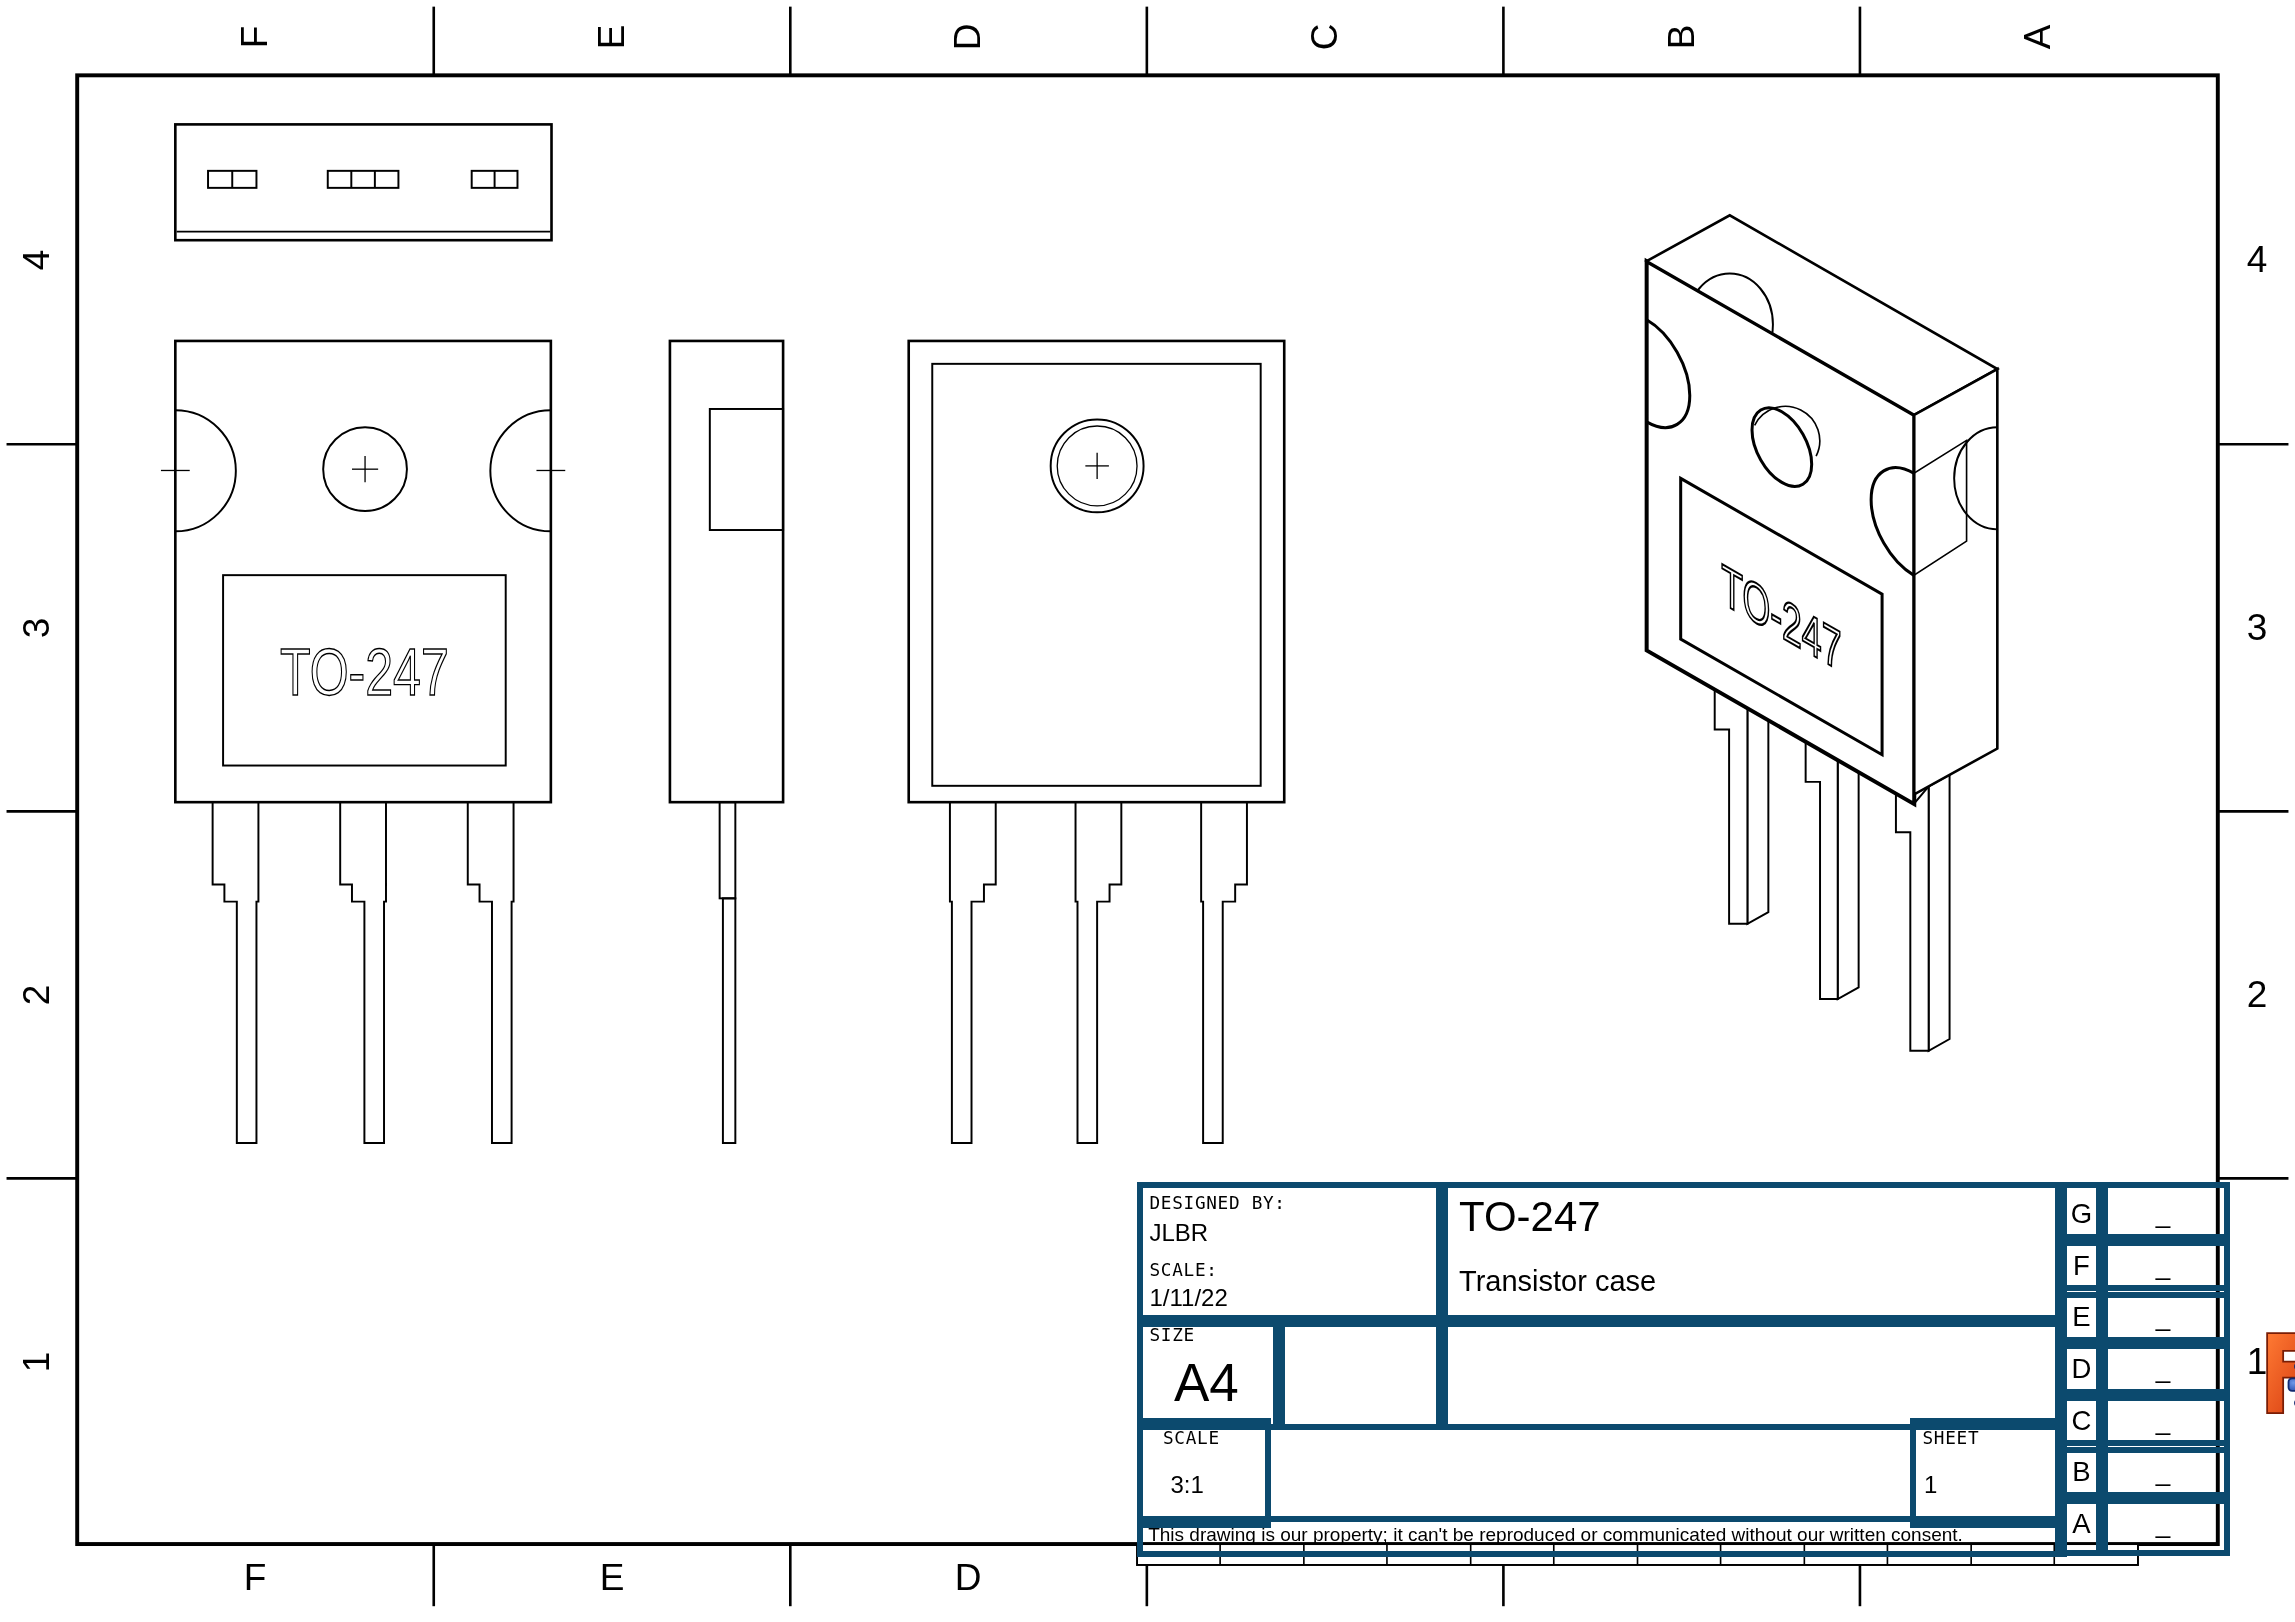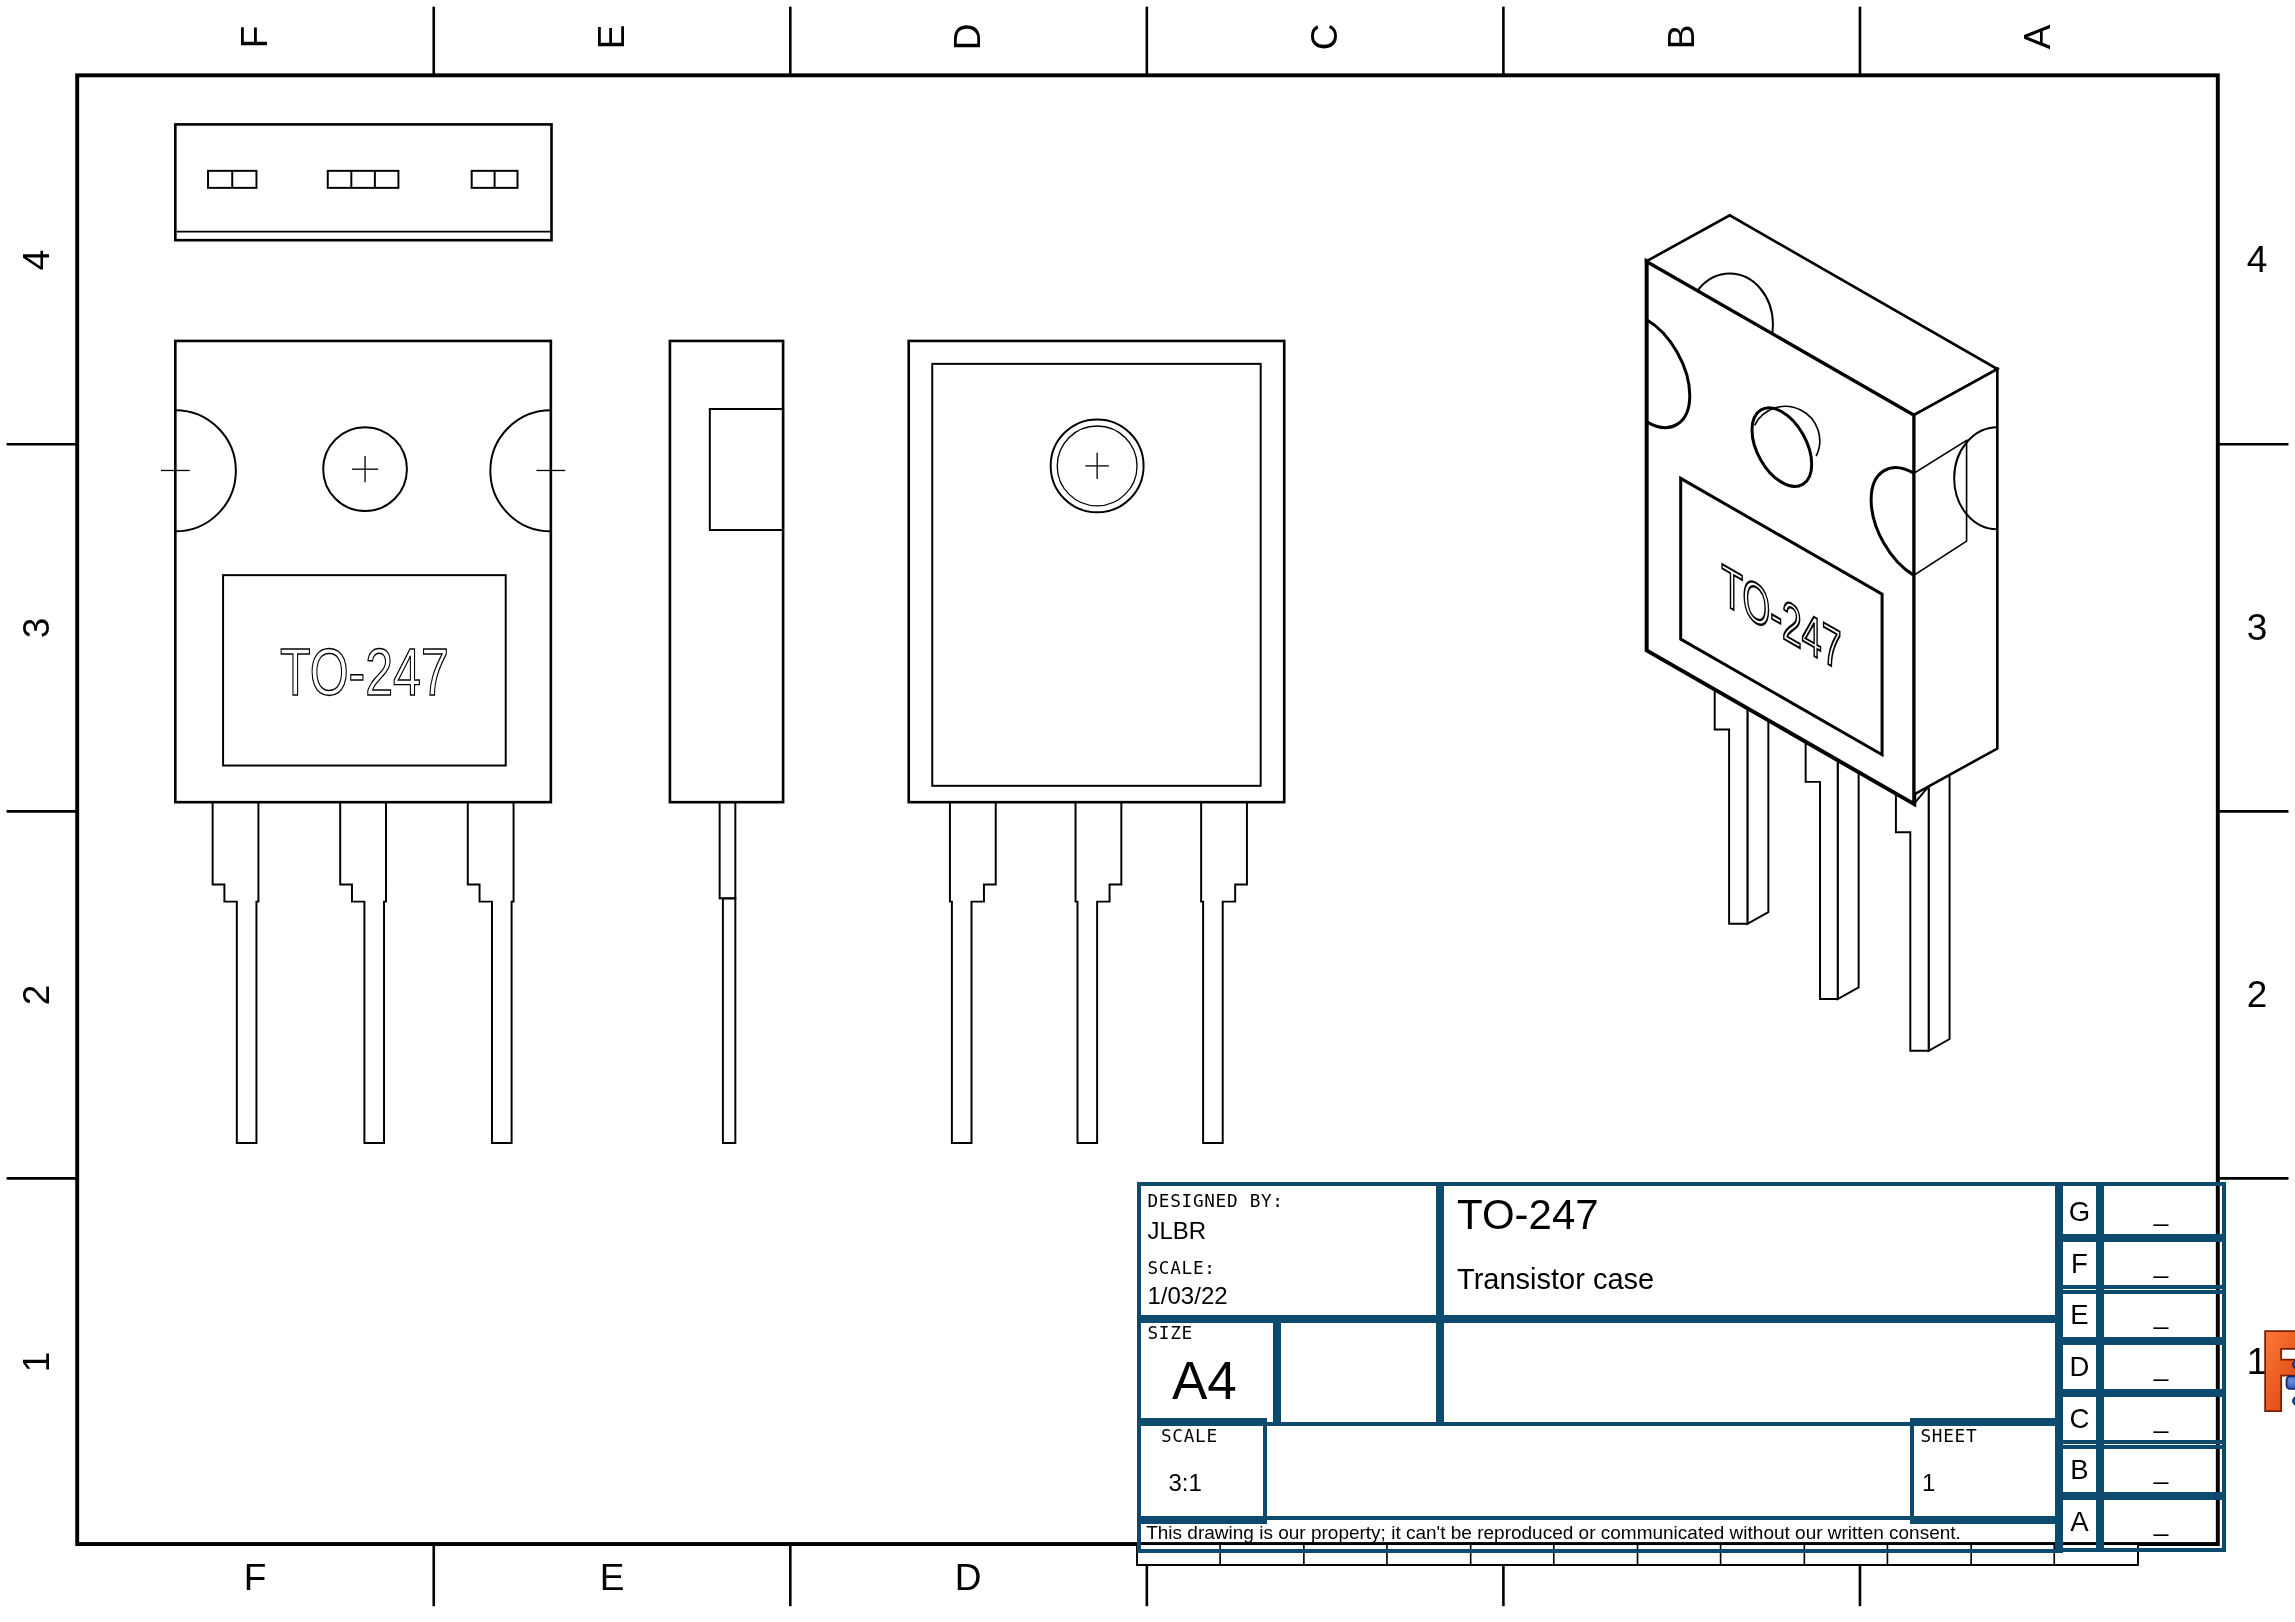--- a/index.html
+++ b/index.html
@@ -6,21 +6,21 @@
   body{width:2295px;height:1622px;position:relative;overflow:hidden;
        font-family:"Liberation Sans",sans-serif;color:#000;}
   .sheet{position:absolute;inset:0;background:#fff;}
   svg{position:absolute;left:0;top:0;}
   
   .zlabel{position:absolute;font-size:37px;color:#000;white-space:nowrap;
           transform:translate(-50%,-50%);}
   .zlabel.rot{transform:translate(-50%,-50%) rotate(-90deg);}
   
   .tb{position:absolute;left:1137px;top:1182px;width:1081px;height:363px;}
-  .cell{position:absolute;border:4px solid #0c4a6e;background:transparent;}
+  .cell{position:absolute;border:6px solid #0c4a6e;background:transparent;}
   .lbl{position:absolute;font-family:"DejaVu Sans Mono",monospace;
        font-size:17.7px;letter-spacing:0.7px;white-space:nowrap;}
   .val-lg{position:absolute;font-size:24px;white-space:nowrap;}
   .val-xl{position:absolute;font-size:53px;white-space:nowrap;}
   .title-main{position:absolute;font-size:42px;white-space:nowrap;}
   .title-sub{position:absolute;font-size:29px;white-space:nowrap;}
   .disc{position:absolute;font-size:19px;white-space:nowrap;}
   .rev-letter{position:absolute;font-size:27.5px;display:flex;align-items:center;justify-content:center;}
   .rev-val{position:absolute;font-size:26px;display:flex;align-items:center;justify-content:center;}
   .logo{position:absolute;left:818px;top:7.9px;width:98px;height:90px;}
@@ -202,21 +202,21 @@
   <div class="zlabel" style="left:2257px;top:628px">3</div>
   <div class="zlabel" style="left:2257px;top:995px">2</div>
   <div class="zlabel" style="left:2257px;top:1362px">1</div>
 
   <div class="tb">
 
     <div class="cell" style="left:0;top:0;width:299px;height:133px">
       <div class="lbl" style="left:6.5px;top:5.2px">DESIGNED BY:</div>
       <div class="val-lg" style="left:6.5px;top:31px">JLBR</div>
       <div class="lbl" style="left:6.5px;top:72px">SCALE:</div>
-      <div class="val-lg" style="left:6.5px;top:96px">1/03/22</div>
+      <div class="val-lg" style="left:6.5px;top:96px">1/11/22</div>
     </div>
 
     <div class="cell" style="left:299px;top:0;width:619px;height:133px">
       <div class="title-main" style="left:17px;top:5.2px">TO-247</div>
       <div class="title-sub" style="left:17px;top:77px">Transistor case</div>
     </div>
 
     <div class="cell" style="left:0;top:133px;width:136px;height:103px">
       <div class="lbl" style="left:6.5px;top:3.9px">SIZE</div>
       <div class="val-xl" style="left:31px;top:31px">A4</div>

